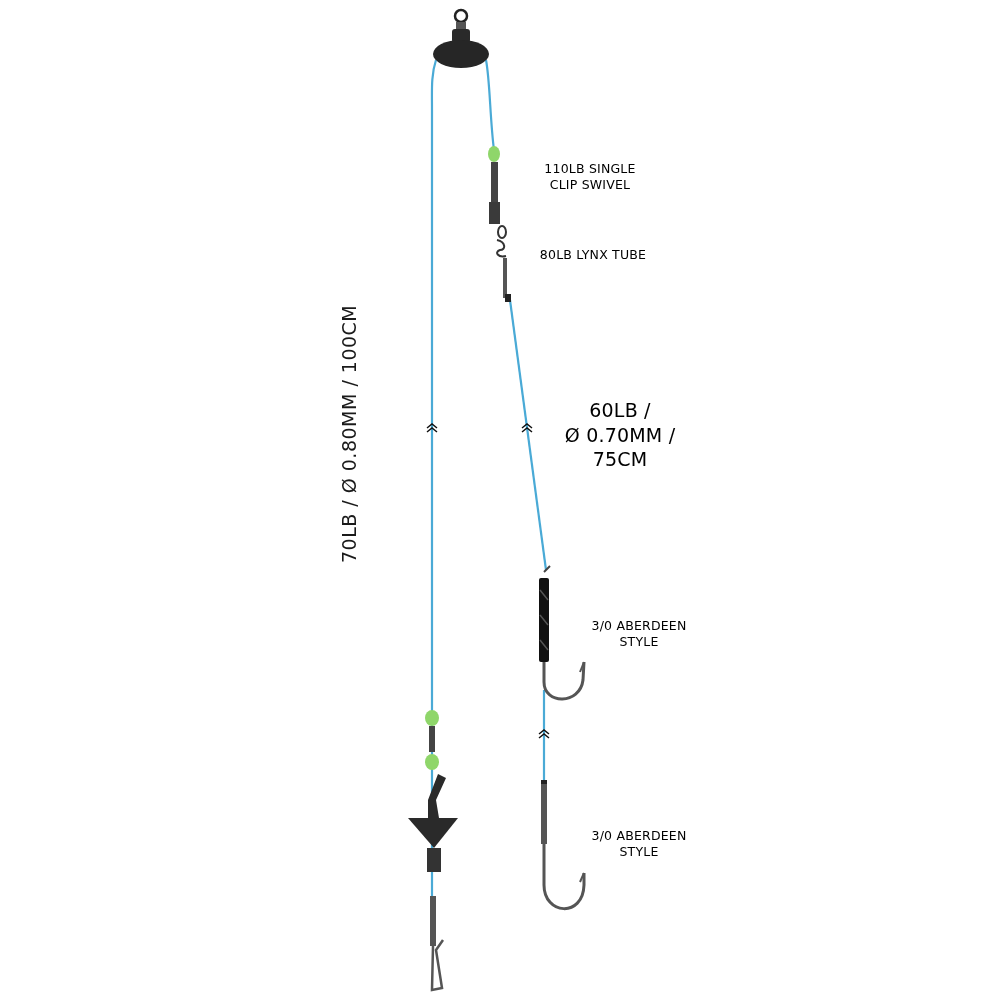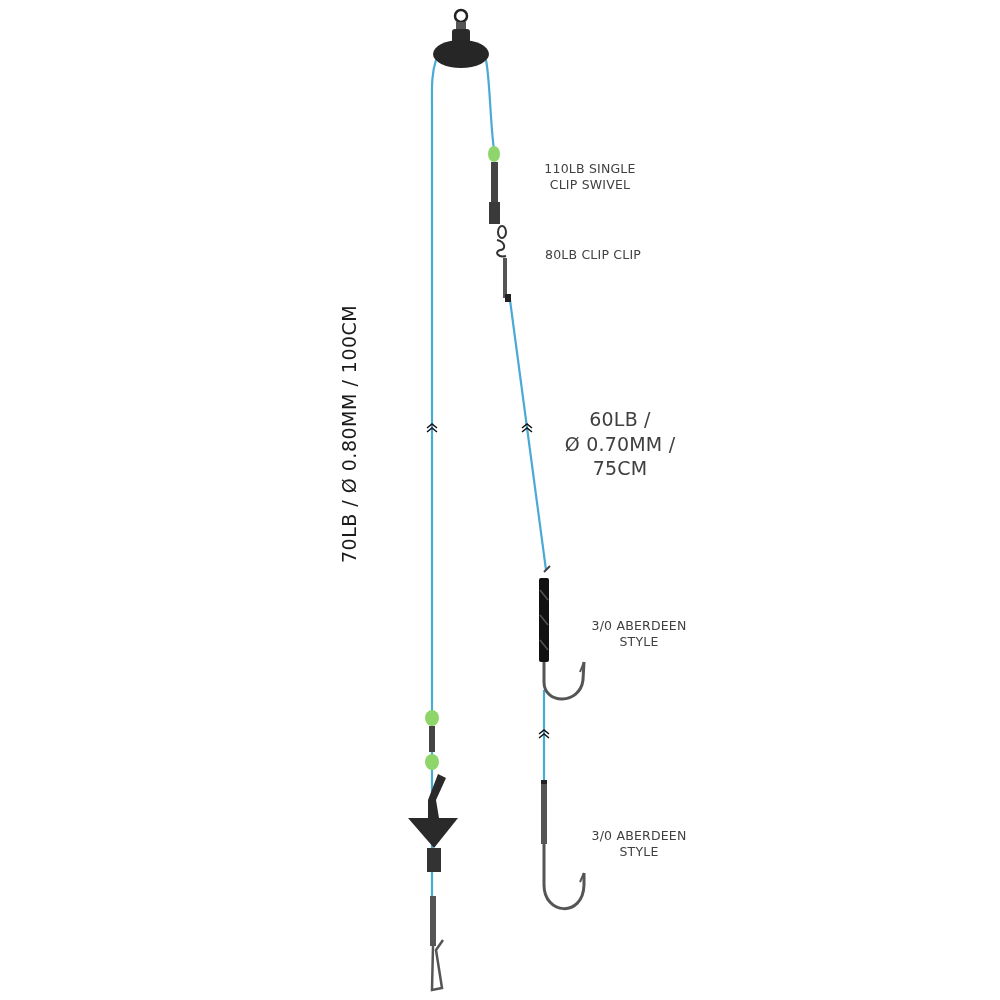--- a/index.html
+++ b/index.html
@@ -1,18 +1,18 @@
 <!DOCTYPE html>
 <html><head>
 <meta charset="utf-8">
 <style>
   html, body { margin:0; padding:0; background:#ffffff; }
   body { width:1000px; height:1000px; position:relative; overflow:hidden; font-family:"DejaVu Sans", sans-serif; }
   svg.rig { position:absolute; left:0; top:0; }
-  .label { position:absolute; color:#404040; text-align:center; line-height:1.25; letter-spacing:0.2px; }
+  .label { position:absolute; color:#000000; text-align:center; line-height:1.25; letter-spacing:0.2px; }
   .small { font-size:12.5px; }
   .big { font-size:19px; line-height:1.3; }
   .vert { position:absolute; font-size:19px; color:#1a1a1a; white-space:nowrap; transform-origin:left top; transform:rotate(-90deg); letter-spacing:0.5px; }
 </style>
 </head>
 <body>
 
 <svg class="rig" width="1000" height="1000" viewBox="0 0 1000 1000">
 
   <path d="M436,60 C431,75 432,90 432,110 L432,920" stroke="#4aaad6" stroke-width="2.2" fill="none"></path>
@@ -80,23 +80,23 @@
   </g>
 </svg>
 
 <div class="vert" style="left:338px; top:563px;">70LB / Ø 0.80MM /  100CM</div>
 
 <div class="label small" style="left:530px; top:161px; width:120px;">
   <div>110LB SINGLE</div>
   <div>CLIP SWIVEL</div>
 </div>
 
-<div class="label small" style="left:528px; top:247px; width:130px;">80LB CLIP CLIP</div>
+<div class="label small" style="left:528px; top:247px; width:130px;">80LB LYNX TUBE</div>
 
-<div class="label big" style="left:560px; top:398px; width:120px;margin-top:9px;">
+<div class="label big" style="left:560px; top:398px; width:120px;">
   <div>60LB /</div>
   <div>Ø 0.70MM /</div>
   <div>75CM</div>
 </div>
 
 <div class="label small" style="left:584px; top:618px; width:110px;">
   <div>3/0 ABERDEEN</div>
   <div>STYLE</div>
 </div>
 

